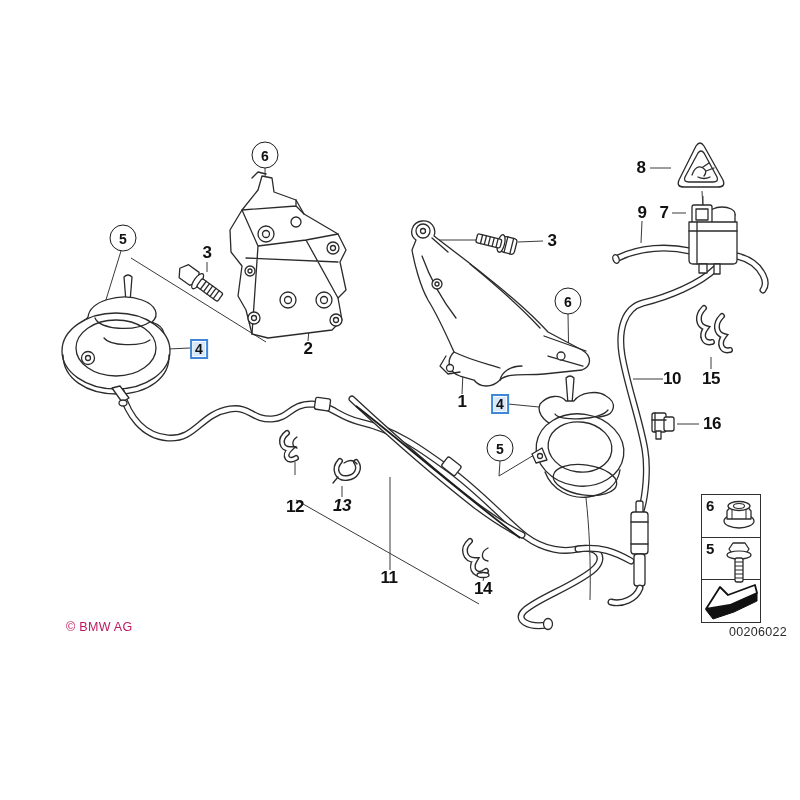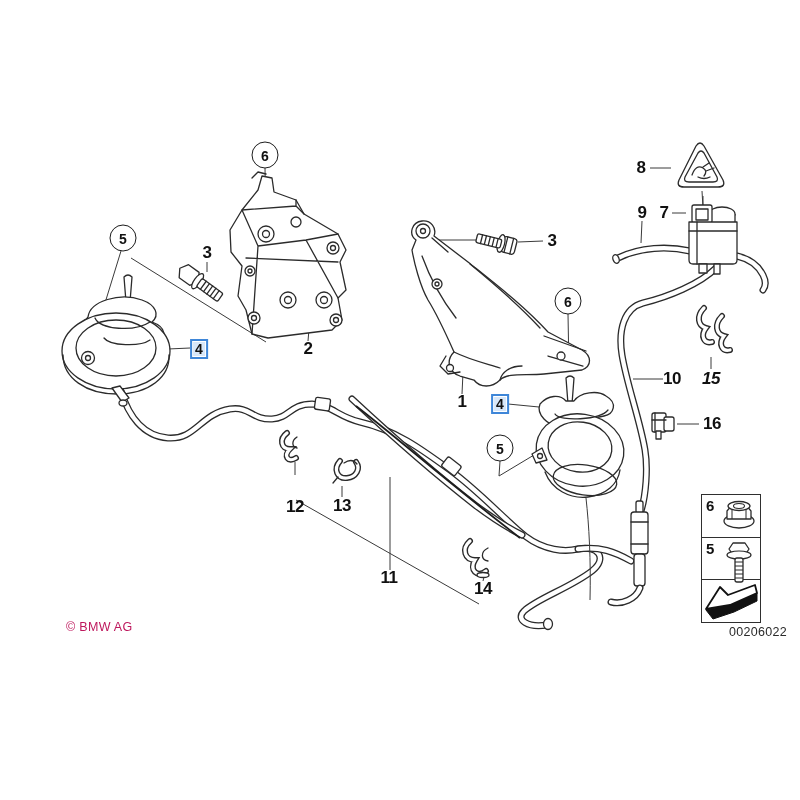--- a/index.html
+++ b/index.html
@@ -254,24 +254,24 @@
       <div class="callout highlighted" style="left: 199px; top: 349px;">4</div>
       <div class="callout plain" style="left: 552px; top: 241px;">3</div>
       <div class="callout circled" style="left: 568px; top: 301px;">6</div>
       <div class="callout plain" style="left: 462px; top: 402px;">1</div>
       <div class="callout highlighted" style="left: 500px; top: 404px;">4</div>
       <div class="callout circled" style="left: 500px; top: 448px;">5</div>
       <div class="callout plain" style="left: 641px; top: 168px;">8</div>
       <div class="callout plain" style="left: 642px; top: 213px;">9</div>
       <div class="callout plain" style="left: 664px; top: 213px;">7</div>
       <div class="callout plain" style="left: 672px; top: 379px; text-align: right;">10</div>
-      <div class="callout plain" style="left: 711px; top: 379px; font-style: italic;">15</div>
+      <div class="callout plain" style="left: 711px; top: 379px;">15</div>
       <div class="callout plain" style="left: 712px; top: 424px; text-align: center;">16</div>
       <div class="callout plain" style="left: 295px; top: 483px; margin-top: 24px;">12</div>
-      <div class="callout plain" style="left: 342px; top: 506px;">13</div>
+      <div class="callout plain" style="left: 342px; top: 506px; font-style: italic;">13</div>
       <div class="callout plain" style="left: 389px; top: 578px; text-align: right;">11</div>
       <div class="callout plain" style="left: 483px; top: 589px;">14</div>
     </div>
 
   <div class="legend">
     <div class="cell">
       <span class="num">6</span>
       <svg width="40" height="36" viewBox="0 0 40 36">
         <ellipse cx="20" cy="24" rx="15" ry="7" class="fw" style="fill:#fff;stroke:#2b2b2b;stroke-width:1.3"></ellipse>
         <path d="M8,14 L13,8 L27,8 L32,14 L32,22 L8,22 Z" style="fill:#fff;stroke:#2b2b2b;stroke-width:1.3;stroke-linejoin:round"></path>

